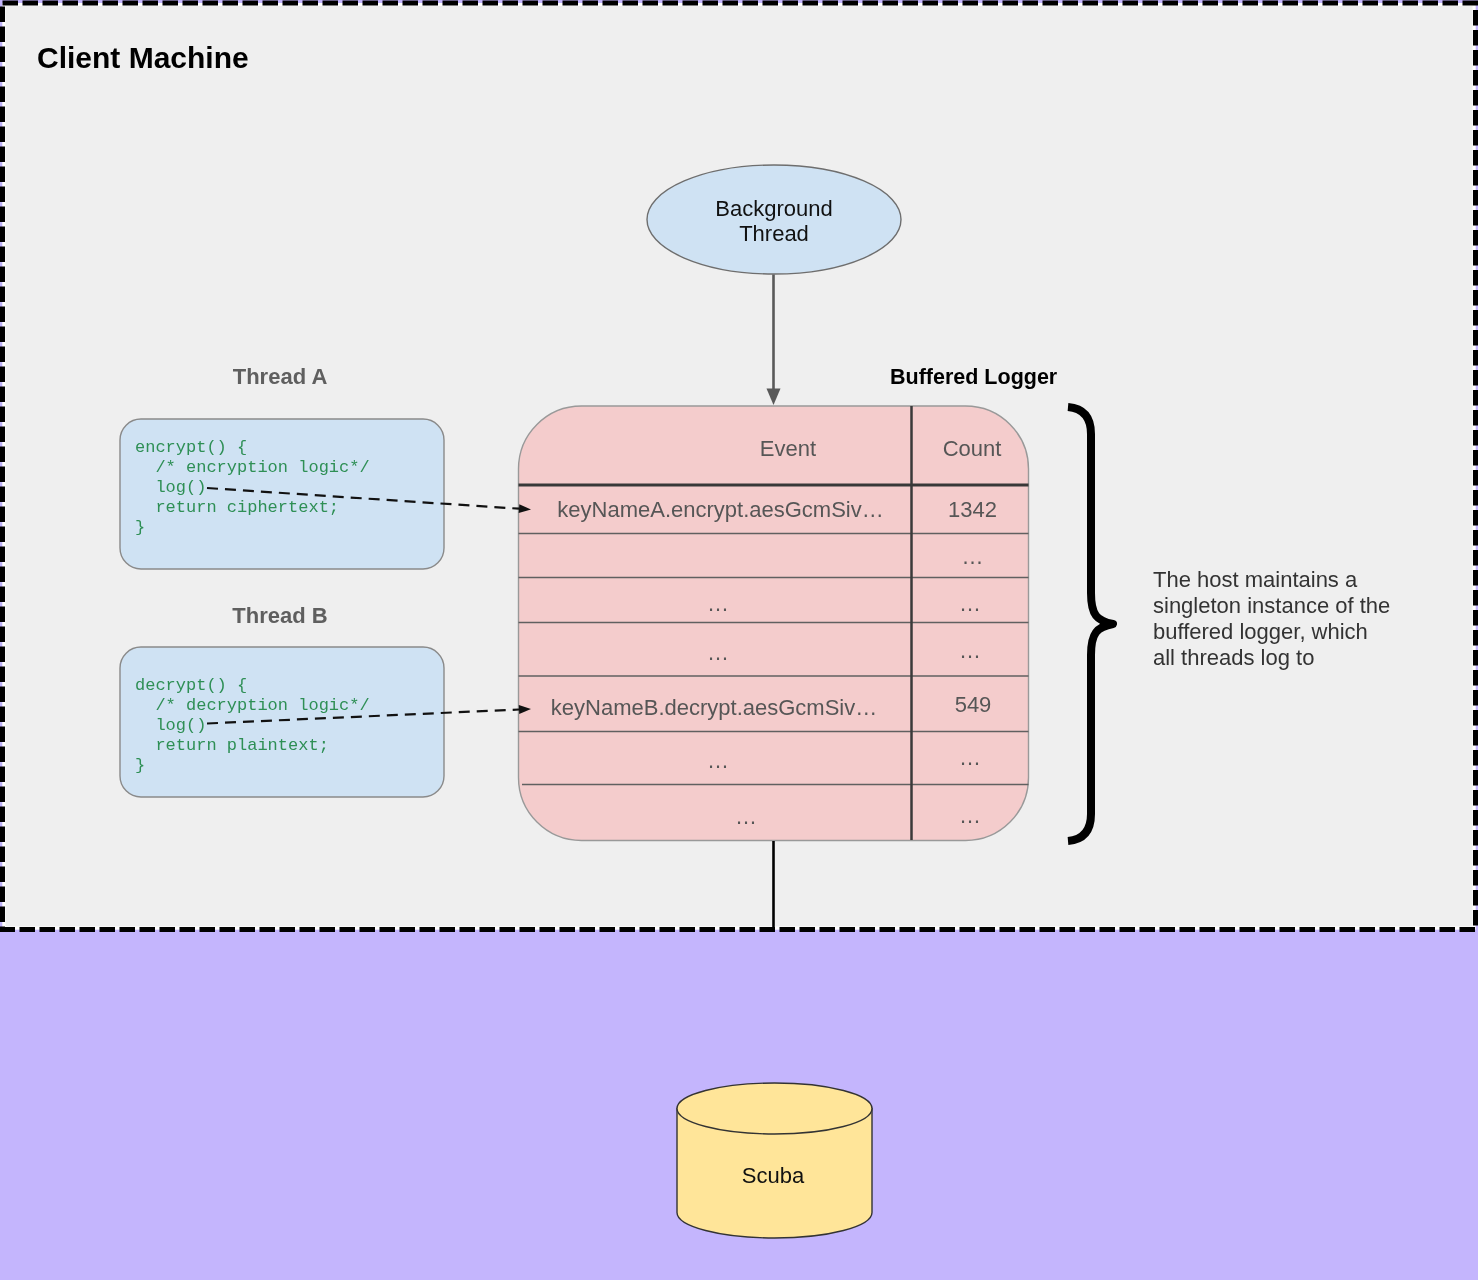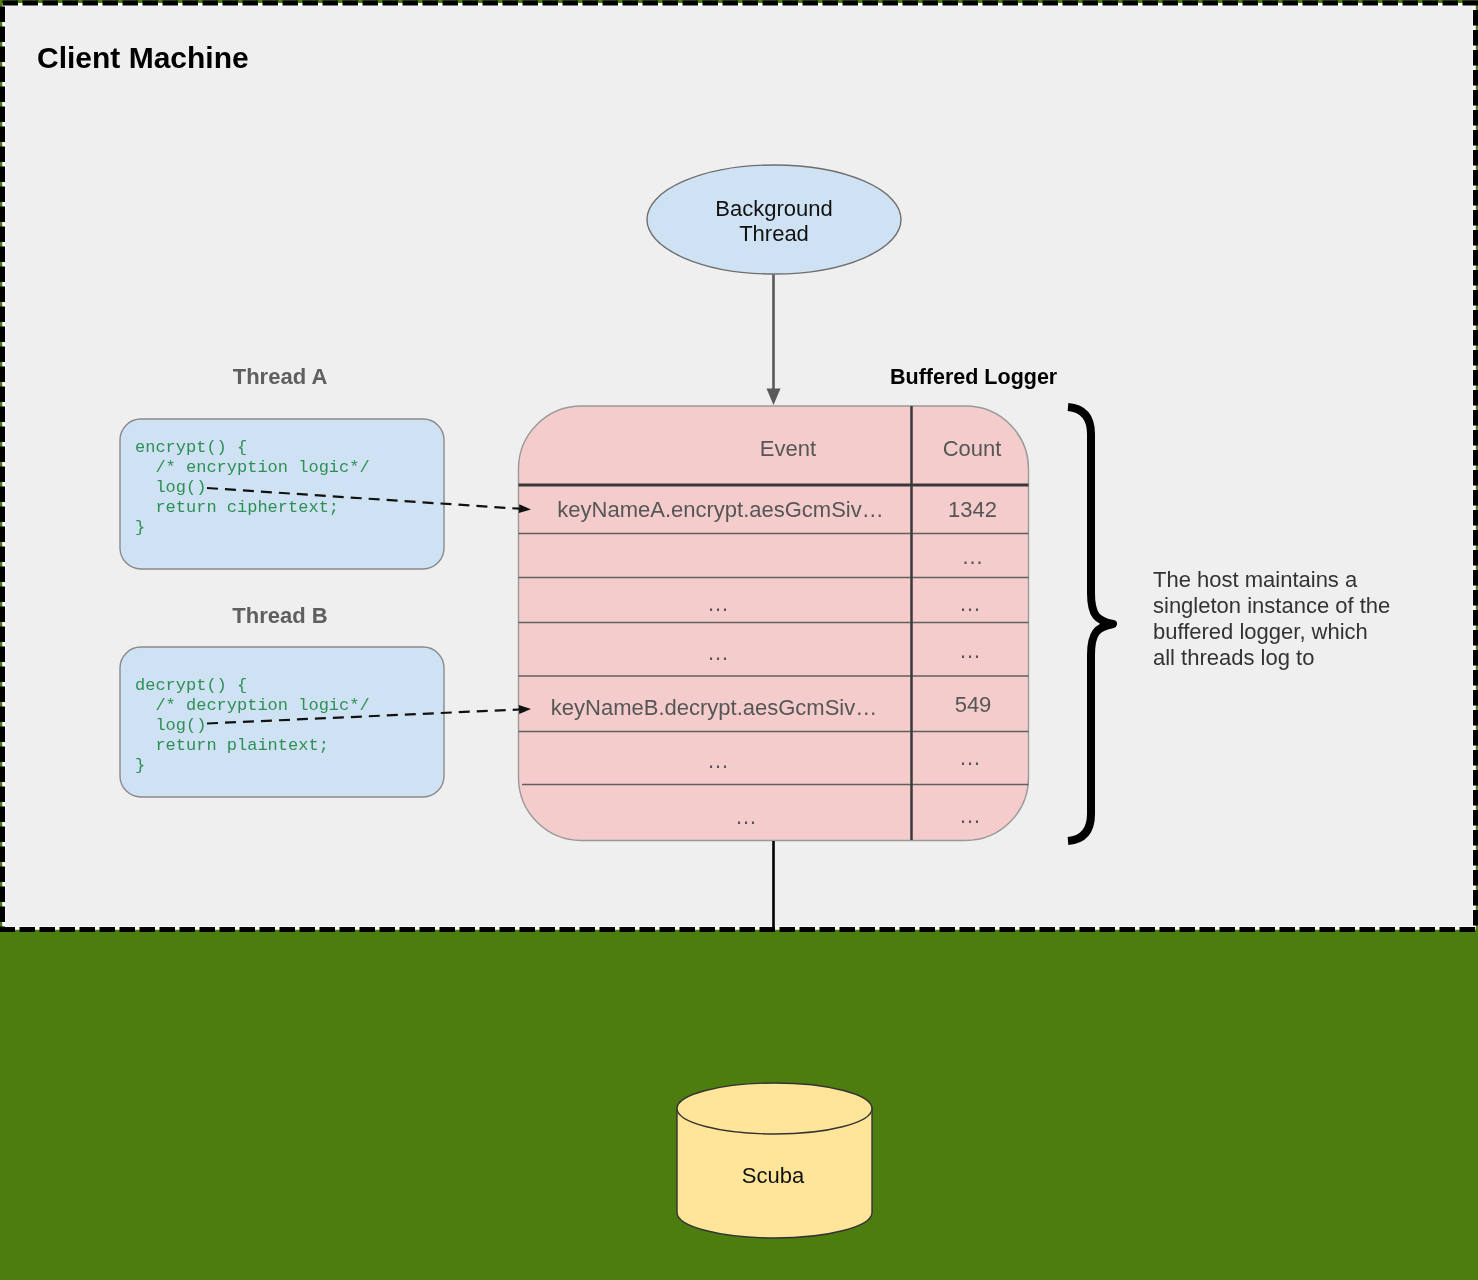--- a/index.html
+++ b/index.html
@@ -1,16 +1,16 @@
 <!DOCTYPE html>
 <html><head>
 <meta charset="utf-8">
 <style>
   html,body{margin:0;padding:0;background:#000;}
-  .stage{position:relative;width:1478px;height:1280px;background:#4d7c0f;overflow:hidden;}
+  .stage{position:relative;width:1478px;height:1280px;background:#c4b5fd;overflow:hidden;}
   svg{display:block;}
   text{font-family:"Liberation Sans",sans-serif;}
   .mono{font-family:"Liberation Mono",monospace;}
 </style>
 </head>
 <body>
 <div class="stage">
 <svg width="1478" height="1280" viewBox="0 0 1478 1280">
 
   <rect x="2.5" y="3" width="1473" height="926.5" fill="#efefef"></rect>

